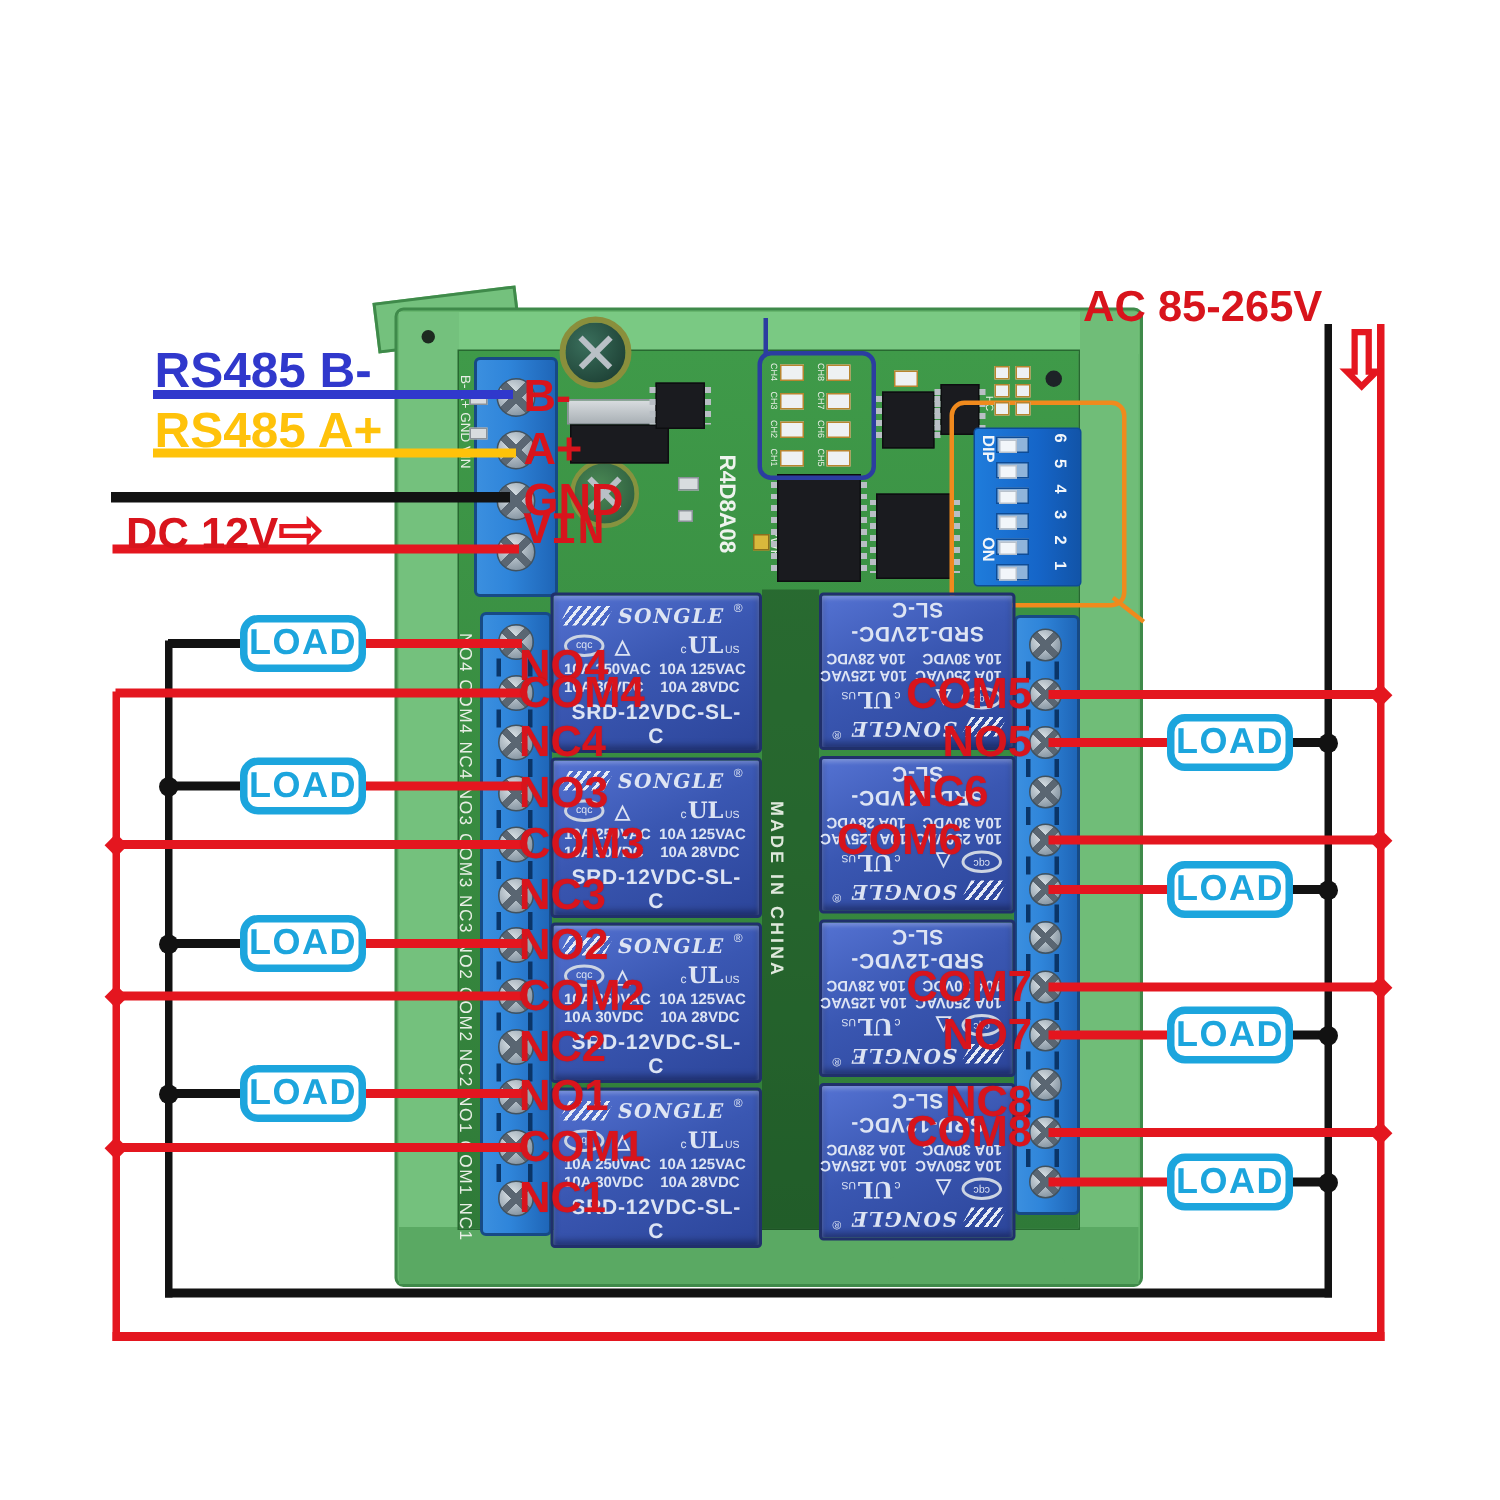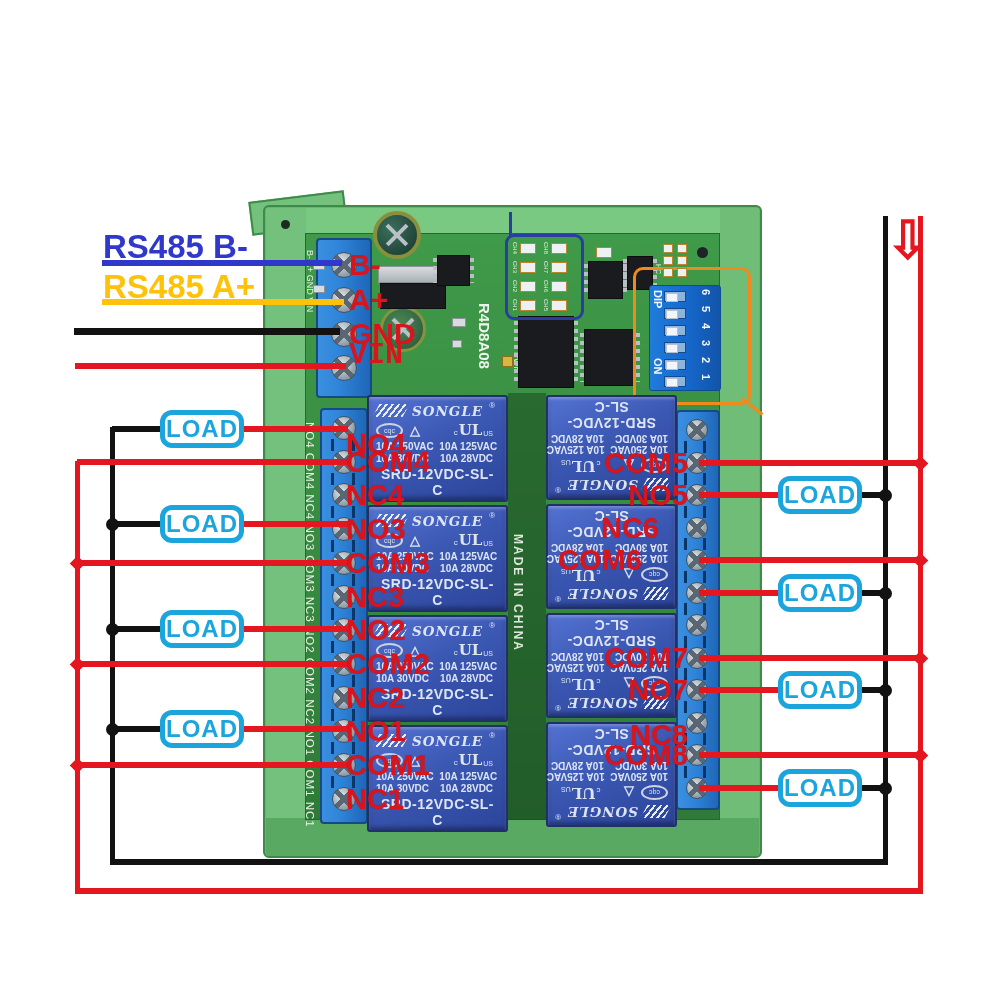--- a/index.html
+++ b/index.html
@@ -451,20 +451,24 @@
       <div class="ab wire wb" style="left: 862px; top: 687px; width: 26px;"></div>
       <div class="ab nodeb" style="left: 879px; top: 684px;"></div>
       <div class="ab wire wr" style="left: 699px; top: 785px; width: 79px;"></div>
       <div class="ab wire wb" style="left: 862px; top: 785px; width: 26px;"></div>
       <div class="ab nodeb" style="left: 879px; top: 782px;"></div>
     </div>
 
   <div id="ann" class="ab" style="left:0;top:0;width:1000px;height:1000px;">
     <div class="ab" style="left:103px;top:228px;font-size:33px;font-weight:bold;color:#3038cc;">RS485 B-</div>
     <div class="ab" style="left:103px;top:268px;font-size:33px;font-weight:bold;color:#ffc20a;">RS485 A+</div>
+    <div class="ab bigred" style="left:84px;top:332px;">
+      <span>DC 12V</span><span class="arrowglyph" style="font-size:36px;">⇨</span>
+    </div>
+    <div class="ab bigred" style="left:722px;top:189px;">AC 85-265V</div>
     <div class="ab arrowglyph" style="left:886px;top:210px;font-size:52px;">⇩</div>
   <div class="ab tlabel" style="left: 349px; top: 248px;">B-</div>
       <div class="ab tlabel" style="left: 349px; top: 283px;">A+</div>
       <div class="ab tlabel" style="left: 349px; top: 317px;">GND</div>
       <div class="ab tlabel" style="left: 349px; top: 338px; font-family: Liberation Mono, monospace;">VIN</div>
       <div class="ab chlabel" style="left: 346px; top: 427px;">NO4</div>
       <div class="ab chlabel" style="left: 346px; top: 445px;">COM4</div>
       <div class="ab chlabel" style="left: 346px; top: 478px;">NC4</div>
       <div class="ab chlabel" style="left: 346px; top: 512px;">NO3</div>
       <div class="ab chlabel" style="left: 346px; top: 546px;">COM3</div>

